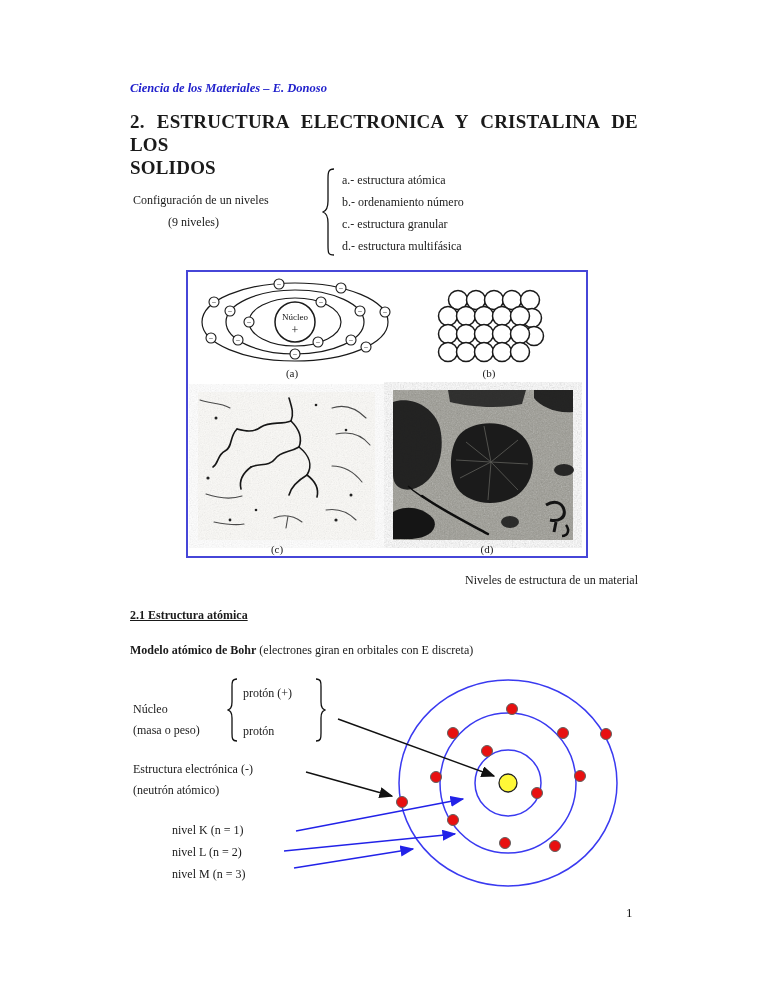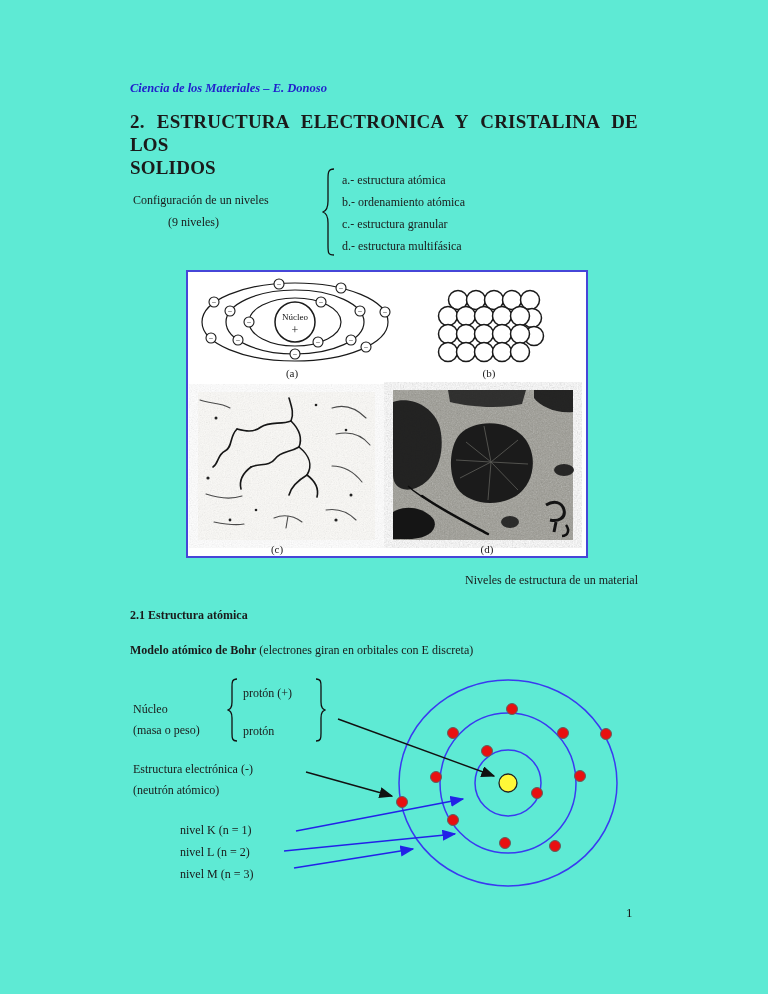--- a/index.html
+++ b/index.html
@@ -1,38 +1,38 @@
 <!DOCTYPE html>
 <html><head>
 <meta charset="utf-8">
 <style>
   html,body{margin:0;padding:0;background:#e8e8e8;}
   .page{
-    position:relative;width:768px;height:994px;margin:0 auto;background:#5eead4;
+    position:relative;width:768px;height:994px;margin:0 auto;background:#ffffff;
     font-family:"Liberation Serif", serif;color:#1a1a1a;overflow:hidden;
   }
   .abs{position:absolute;}
   .hdr{left:130px;top:81px;font-size:12.5px;font-weight:bold;font-style:italic;color:#2121cc;}
   .title{left:130px;top:110px;width:508px;font-size:19px;font-weight:bold;line-height:23px;letter-spacing:.2px;}
   .title .l1{text-align:justify;text-align-last:justify;}
   .body-txt{font-size:12px;line-height:21px;}
   .cfg-label{left:133px;top:190px;}
   .cfg-sub{left:168px;top:212px;}
   .cfg-items{left:342px;top:169px;line-height:22px;}
   .figure-box{left:186px;top:270px;width:398px;height:284px;border:2px solid #4646d8;background:#fff;}
   .caption{left:130px;top:570px;width:508px;text-align:right;}
-  .sec-head{left:130px;top:605px;font-weight:bold;}
+  .sec-head{left:130px;top:605px;font-weight:bold;text-decoration:underline;}
   .bohr-line{left:130px;top:640px;}
   .nuc-label{left:133px;top:699px;}
   .nuc-sub{left:133px;top:720px;}
   .p-item{left:243px;top:683px;}
   .n-item{left:243px;top:721px;}
   .ee1{left:133px;top:759px;}
   .ee2{left:133px;top:780px;}
-  .levels{left:180px;top:819px;line-height:22px;}
+  .levels{left:172px;top:819px;line-height:22px;}
   .pagenum{left:626px;top:902px;font-size:13px;}
   .overlay{left:0;top:0;width:768px;height:994px;pointer-events:none;}
   svg text{font-family:"Liberation Serif", serif;}
 </style>
 </head>
 <body>
 
 <div class="page">
 
   <div class="abs hdr">Ciencia de los Materiales – E. Donoso</div>
@@ -44,21 +44,21 @@
 
   <div class="abs body-txt cfg-label">Configuración de un niveles</div>
   <div class="abs body-txt cfg-sub">(9 niveles)</div>
 
   <svg class="abs" style="left:322px;top:166px;" width="14" height="92">
     <path d="M12 3 C6 3 6 7 6 13 L6 35 C6 43 4 45 1 46 C4 47 6 49 6 57 L6 79 C6 87 6 89 12 89" stroke="#111" stroke-width="1.3" fill="none"></path>
   </svg>
 
   <div class="abs body-txt cfg-items">
     <div>a.- estructura atómica</div>
-    <div>b.- ordenamiento atómica</div>
+    <div>b.- ordenamiento número</div>
     <div>c.- estructura granular</div>
     <div>d.- estructura multifásica</div>
   </div>
 
   <div class="abs figure-box">
     <svg width="398" height="284" viewBox="0 0 398 284">
       <defs>
         <filter id="noiseC" x="-5%" y="-5%" width="110%" height="110%">
           <feTurbulence type="fractalNoise" baseFrequency="0.85" numOctaves="3" seed="7" stitchTiles="stitch"></feTurbulence>
           <feColorMatrix type="saturate" values="0"></feColorMatrix>

